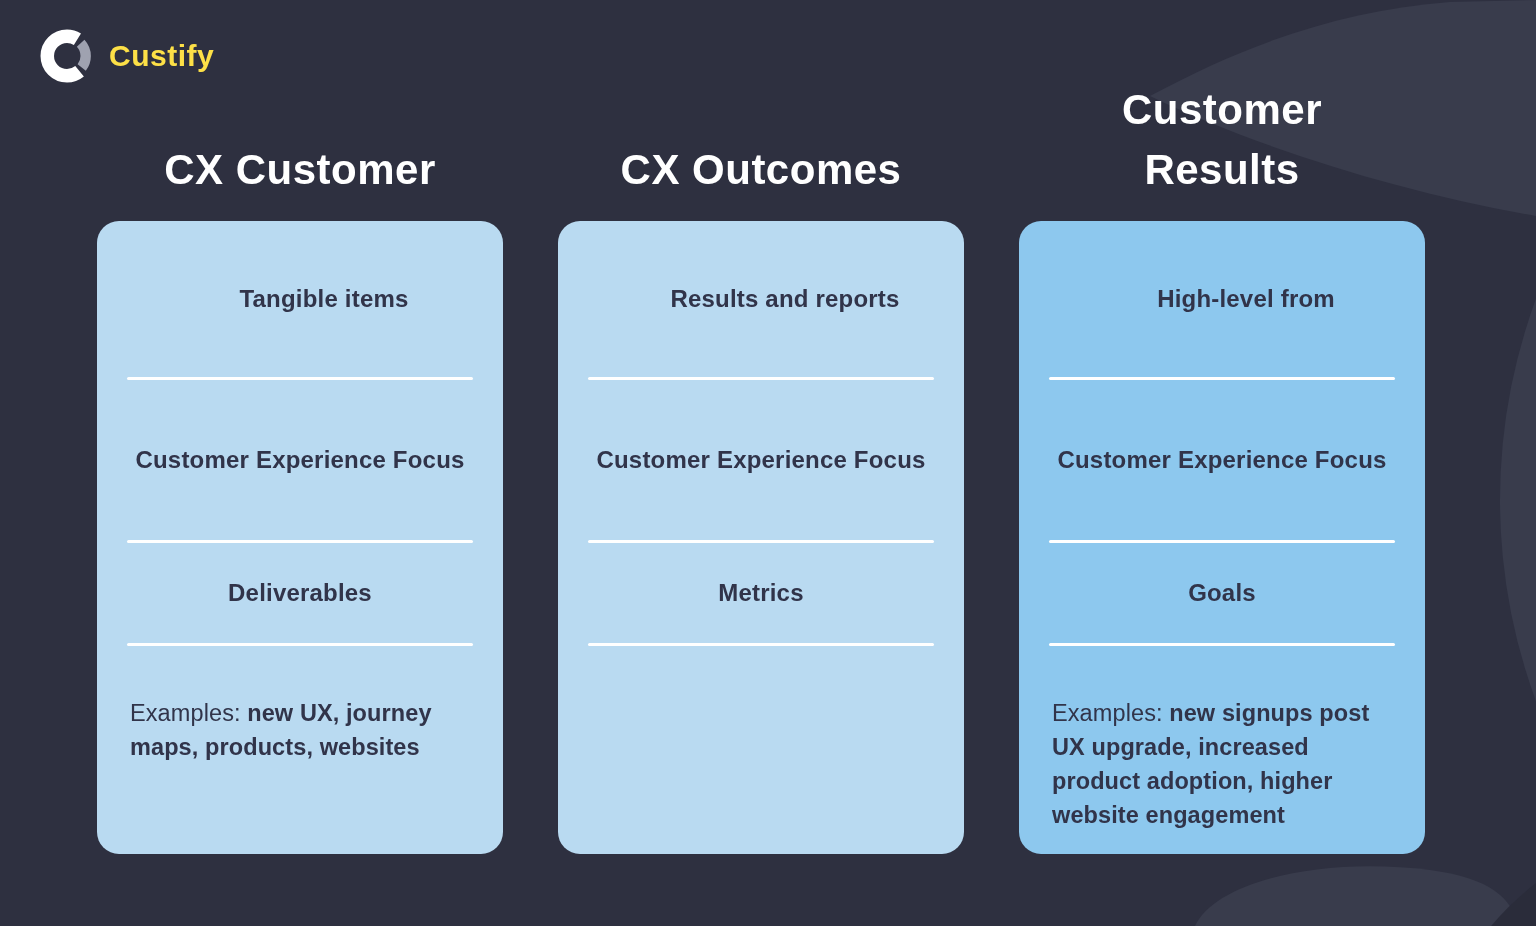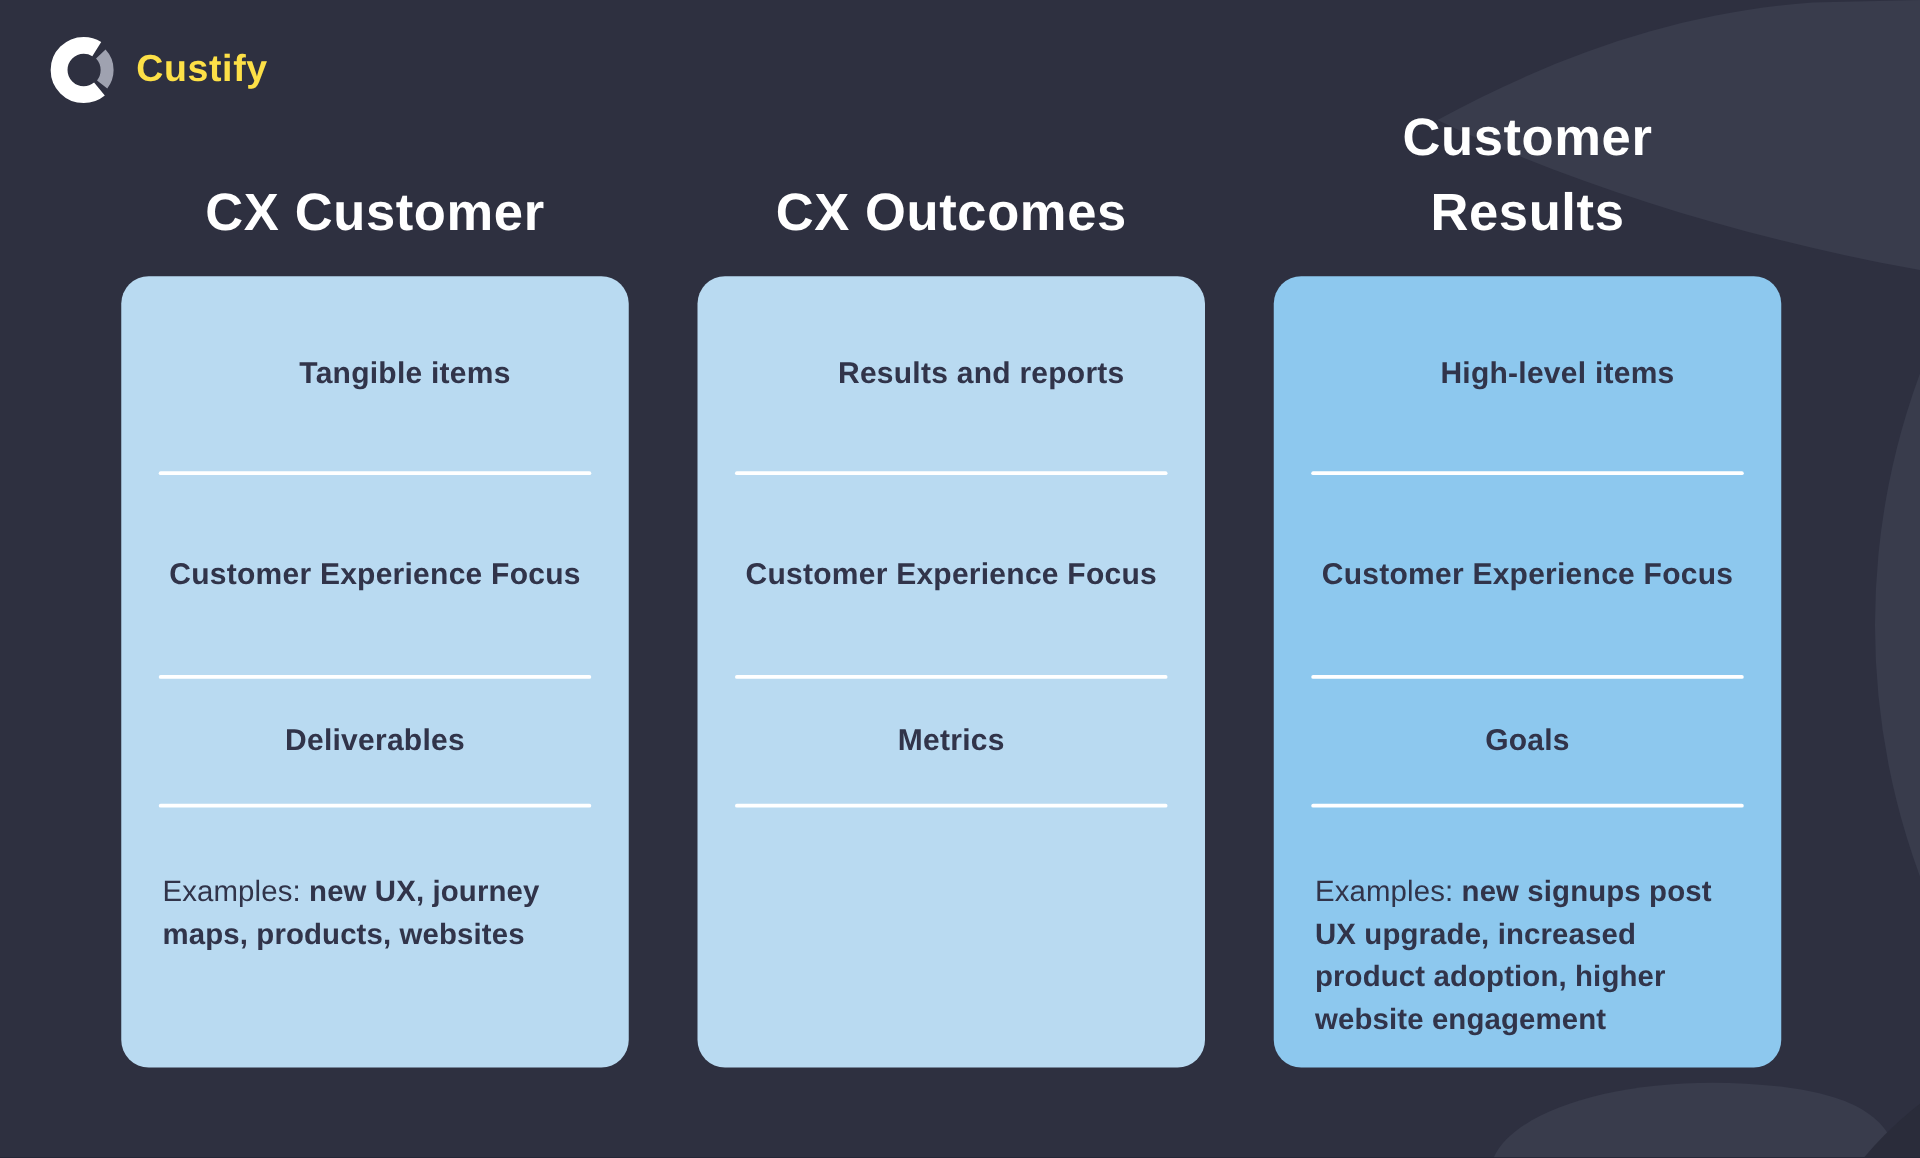--- a/index.html
+++ b/index.html
@@ -157,21 +157,21 @@
         <div class="divider"></div>
       </div>
     </section>
 
     <section class="column">
       <div class="col-title">
         <div class="col-title-line">Customer</div>
         <div class="col-title-line">Results</div>
       </div>
       <div class="card card--accent">
-        <div class="card-row r1">High-level items</div>
+        <div class="card-row r1">High-level from</div>
         <div class="divider"></div>
         <div class="card-row r2">Customer Experience Focus</div>
         <div class="divider"></div>
         <div class="card-row r3">Goals</div>
         <div class="divider"></div>
         <p class="examples">
           <span class="ex-label">Examples:</span>
           <strong class="ex-text">new signups post UX upgrade, increased product adoption, higher website engagement</strong>
         </p>
       </div>

